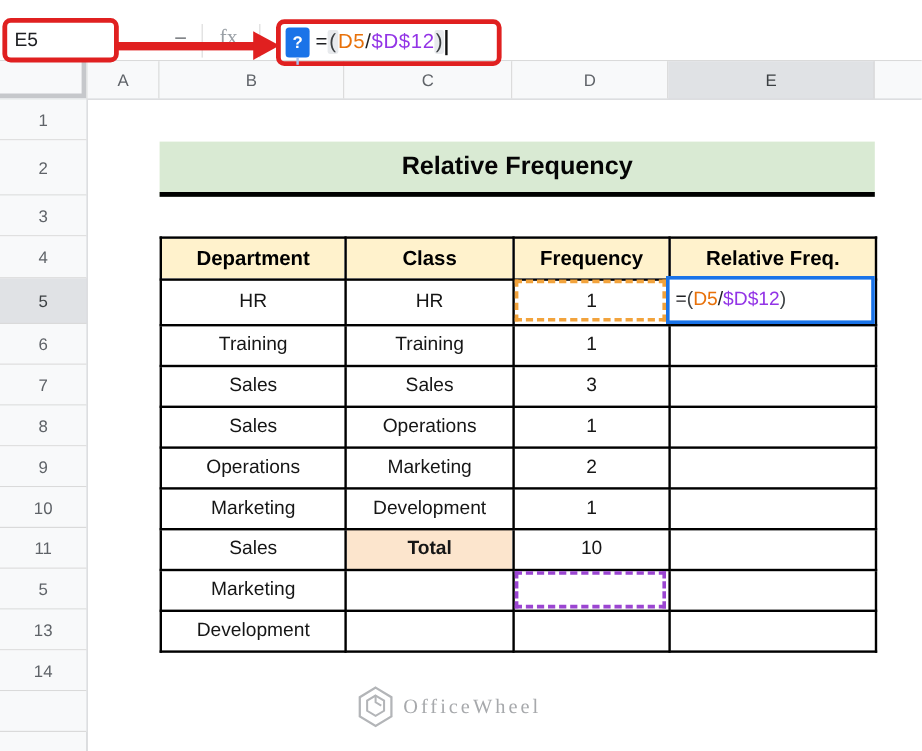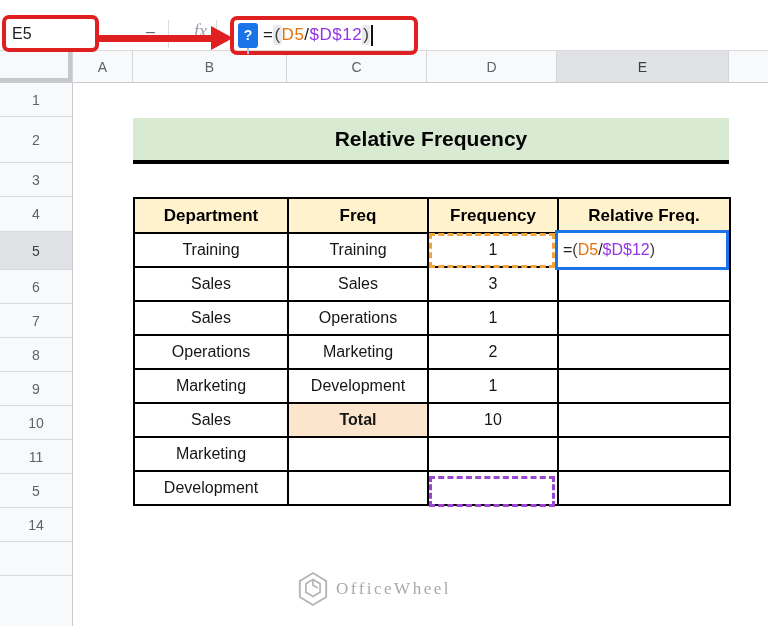--- a/index.html
+++ b/index.html
@@ -14,22 +14,22 @@
   
   .topbar { position: absolute; left:0; top:0; width:768px; height:50px; background:#fff;margin-top:10px; }
   .namebox {
     position:absolute; left:12px; top:10px; width:78px; height:28px;
     display:flex; align-items:center; font-size:16px; color:#202124; background:#fff;
   }
   .vdiv { position:absolute; top:10px; width:1px; height:28px; background:#dcdcdc; }
   .d1 { left:168px; } .d2 { left:216px; }
   .nb-dash { position:absolute; left:146px; top:13px; font-size:16px; color:#5f6368; }
   .fx {
-    position:absolute; left:194px; top:11px; font-family:"Liberation Serif", serif;
-    font-style:italic; font-size:18px; color:#9aa0a6;text-align:right;
+    position:absolute; left:183px; top:11px; font-family:"Liberation Serif", serif;
+    font-size:18px; color:#9aa0a6;text-align:right;
   }
   .red-rect {
     position:absolute; border:4px solid var(--annotation-red);
     border-radius:7px; z-index:6; pointer-events:none; background:transparent;
   }
   .nb-rect { left:2px;  top:5px; width:97px;  height:37px; }
   .fb-rect { left:230px; top:6px; width:188px; height:39px; }
   .arrow-shaft { position:absolute; left:96px; top:25px; width:117px; height:7px;
     background:var(--annotation-red); z-index:5; }
   .arrow-head  { position:absolute; left:211px; top:16px; width:0; height:0;
@@ -160,41 +160,48 @@
   <div class="rowcell" style="height:34px">3</div>
   <div class="rowcell" style="height:35px">4</div>
   <div class="rowcell sel" style="height:38px">5</div>
   <div class="rowcell" style="height:34px">6</div>
   <div class="rowcell" style="height:34px">7</div>
   <div class="rowcell" style="height:34px">8</div>
   <div class="rowcell" style="height:34px">9</div>
   <div class="rowcell" style="height:34px">10</div>
   <div class="rowcell" style="height:34px">11</div>
   <div class="rowcell" style="height:34px">5</div>
+  <div class="rowcell" style="height:34px">13</div>
   <div class="rowcell" style="height:34px">14</div>
   <div class="rowcell" style="height:34px"></div>
 </div>
 
 <div class="title-band">
   <span>Relative Frequency</span>
 </div>
 
 <table class="sheet">
   <colgroup>
       <col style="width:154px">
       <col style="width:140px">
       <col style="width:130px">
       <col style="width:172px">
     </colgroup>
   <tbody>
       <tr style="height:35px">
     <th>Department</th>
-    <th>Freq</th>
+    <th>Class</th>
     <th>Frequency</th>
     <th>Relative Freq.</th>
+  </tr>
+  <tr style="height:38px">
+    <td>HR</td>
+    <td>HR</td>
+    <td>1</td>
+    <td></td>
   </tr>
   <tr style="height:34px">
     <td>Training</td>
     <td>Training</td>
     <td>1</td>
     <td></td>
   </tr>
   <tr style="height:34px">
     <td>Sales</td>
     <td>Sales</td>

